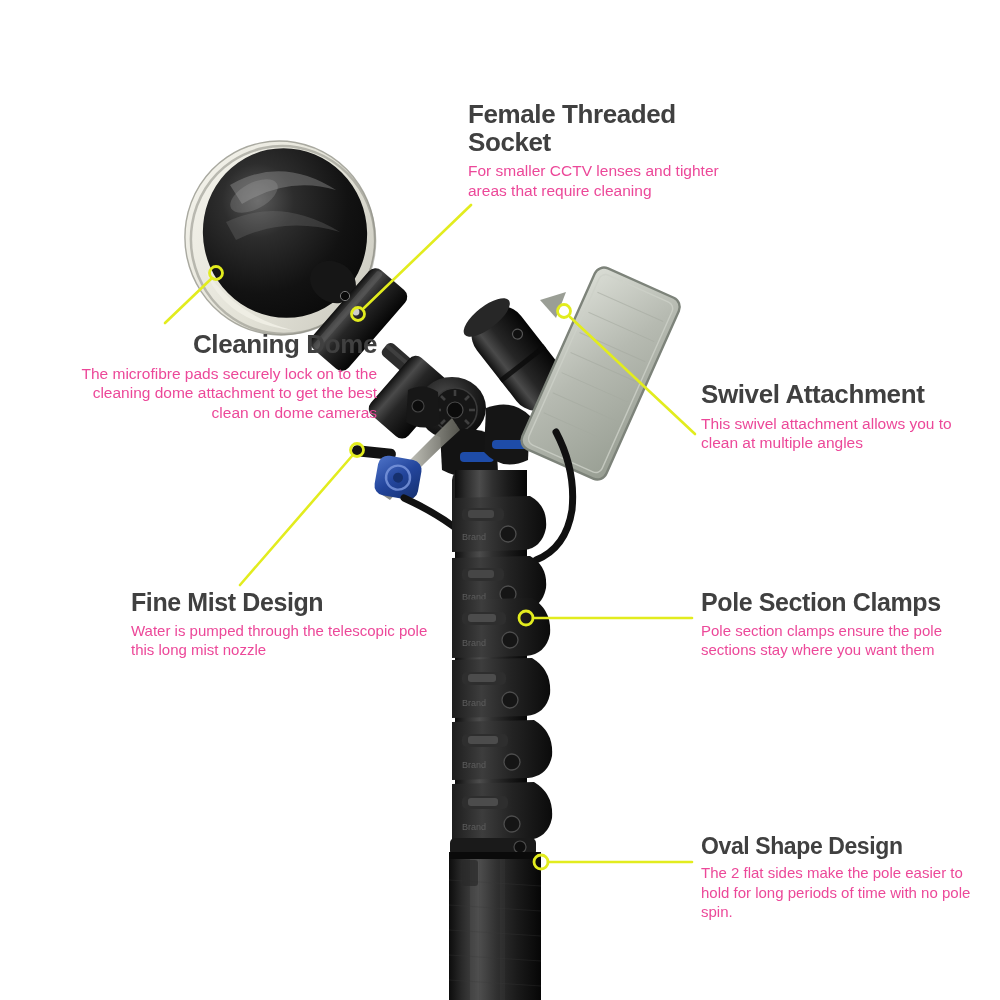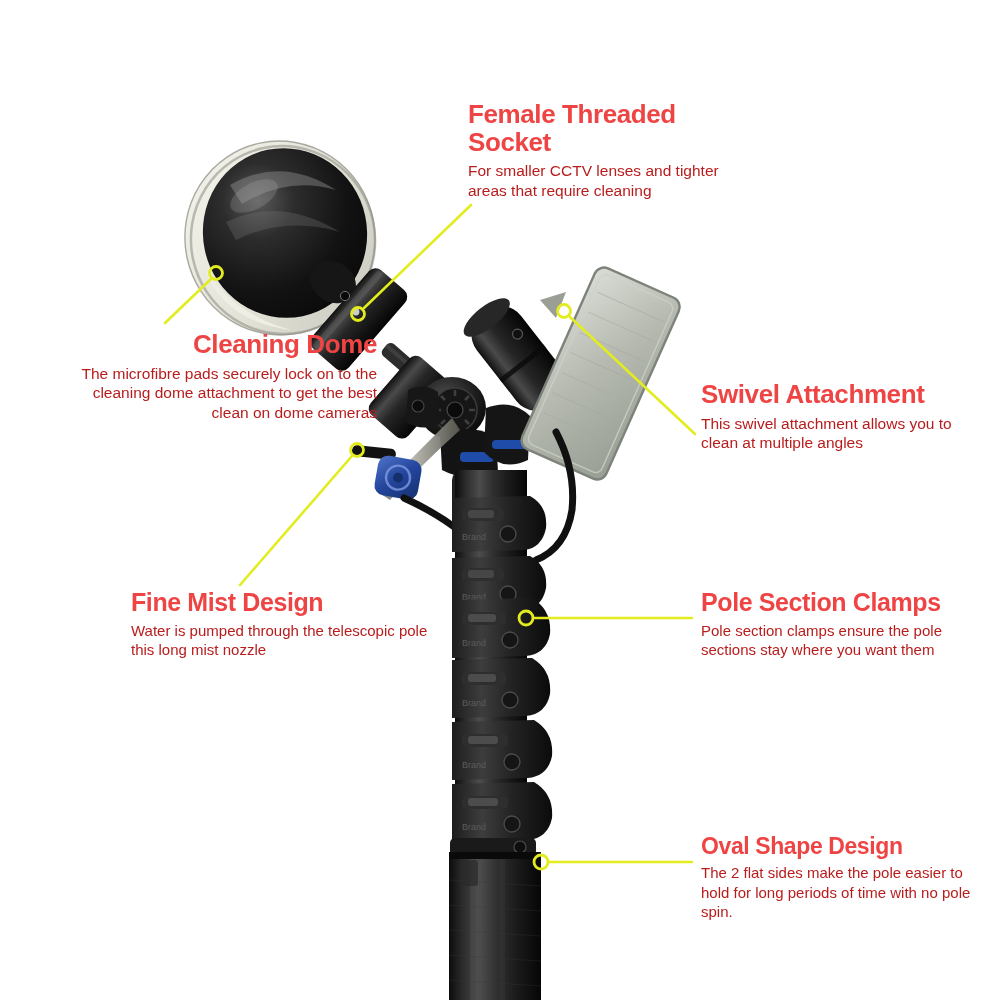--- a/index.html
+++ b/index.html
@@ -15,26 +15,26 @@
     background: #ffffff;
   }
   
   #product { position: absolute; inset: 0; }
   
   #callout-lines { position: absolute; inset: 0; pointer-events: none; }
   
   .callout { position: absolute; }
   .callout .title {
     font-weight: bold;
-    color: #ef4444;
+    color: #404040;
     letter-spacing: -0.4px;
     line-height: 1.06;
   }
   .callout .body {
-    color: #b91c1c;
+    color: #ec4899;
     line-height: 1.28;
     margin-top: 5px;
   }
   .c-female  { left: 468px; top: 101px; width: 270px; }
   .c-female .title { font-size: 26px; }
   .c-female .body  { font-size: 15.5px; }
 
   .c-dome    { left: 57px;  top: 331px; width: 320px; text-align: right; }
   .c-dome .title { font-size: 26px; }
   .c-dome .body  { font-size: 15.5px; }

